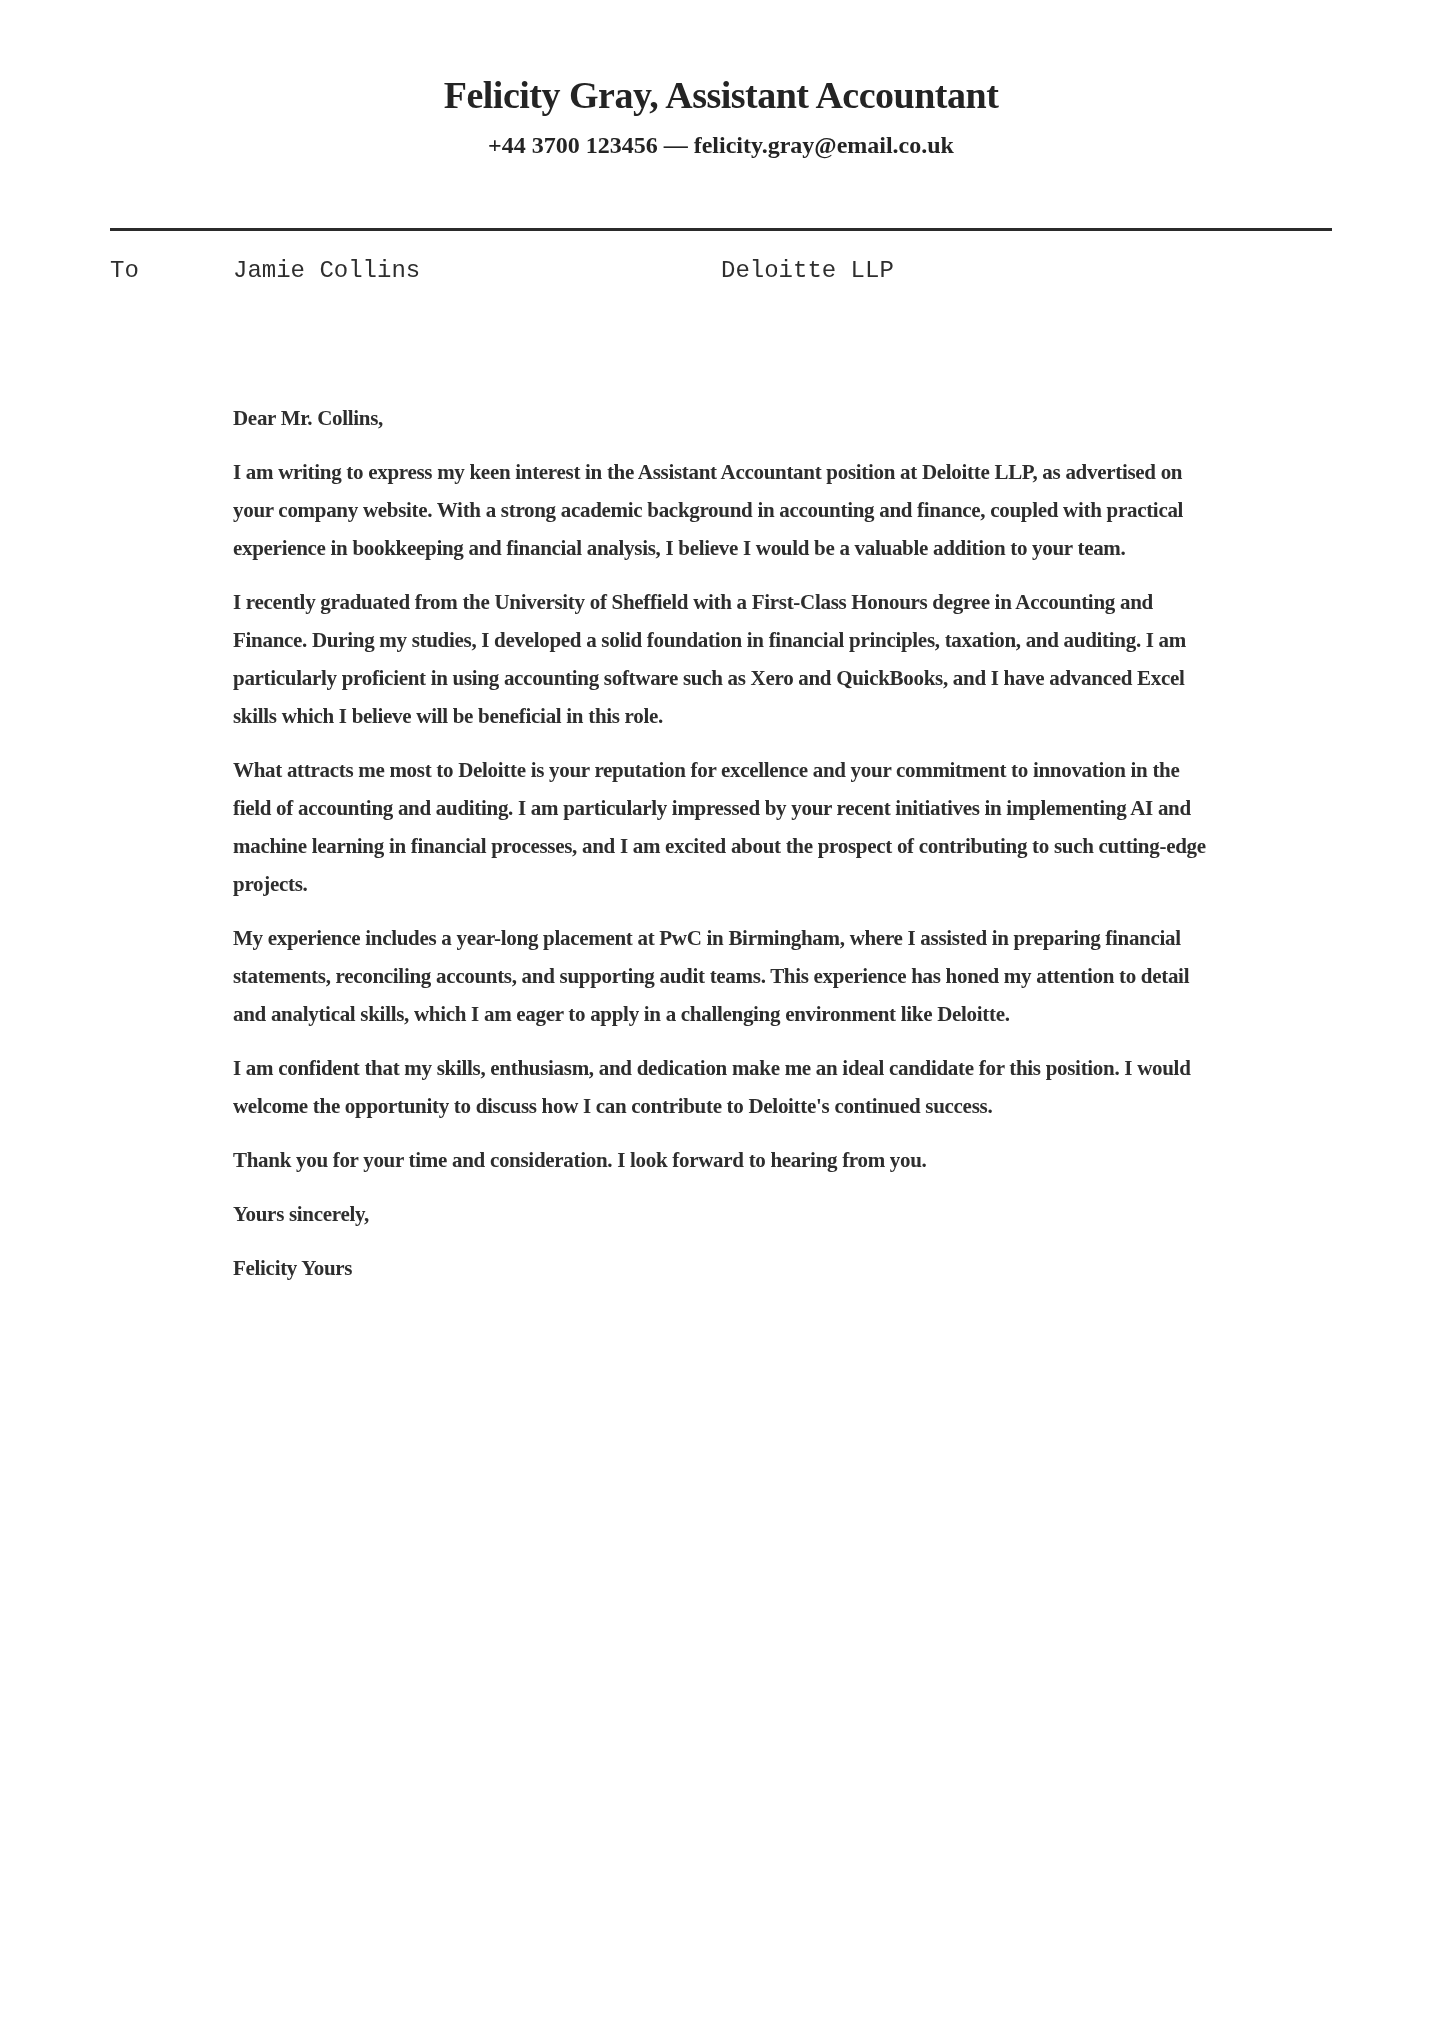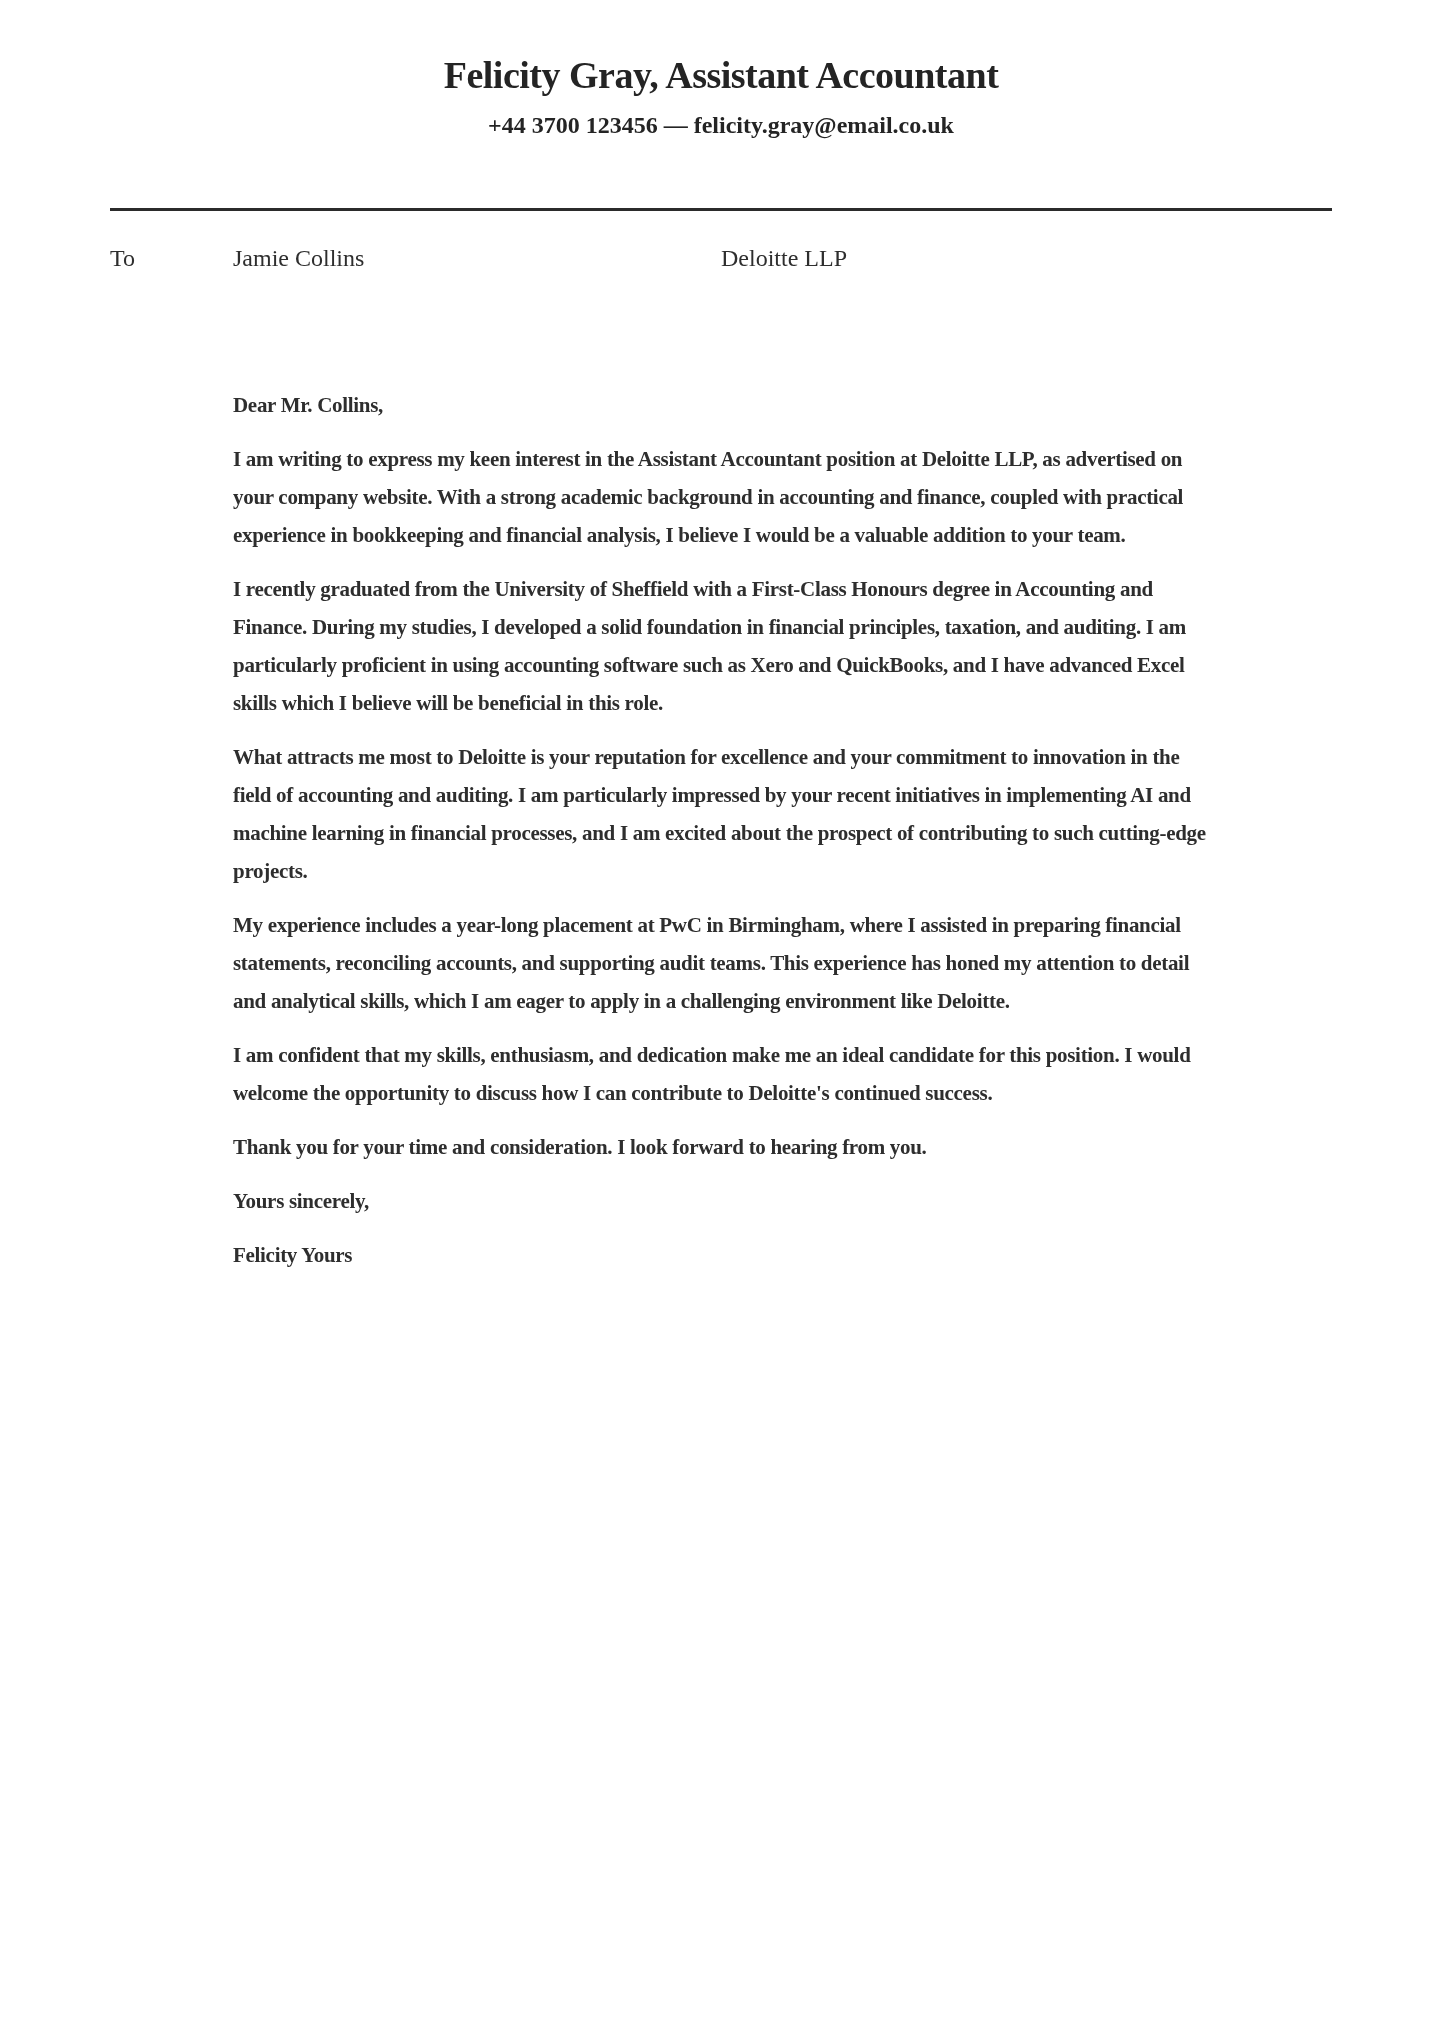--- a/index.html
+++ b/index.html
@@ -18,38 +18,40 @@
     padding: 52px 108px 0 110px;
   }
   .letter-header { text-align: center; }
   .name-title {
     font-size: 38px;
     line-height: 46px;
     font-weight: 700;
     letter-spacing: -0.5px;
     color: var(--heading, #242424);
     margin-bottom: 8px;
+    margin-top: 20px;
   }
   .addr-line {
     font-size: 24px;
     line-height: 38px;
     font-weight: 700;
     color: var(--heading, #242424);
   }
   .header-divider {
     border: none;
     border-top: 3px solid var(--divider, #2b2b2b);
     margin-top: 64px;
   }
   .to-row {
     display: grid;
     grid-template-columns: 123px 488px 1fr;
-    margin-top: 31px;
+    margin-top: 24px;
     font-size: 24px;
     line-height: 32px;
+    font-family: Liberation Mono, monospace;
   }
   .letter-body {
     margin: 112px 0 0 123px;
     max-width: 980px;
     font-size: 21px;
     line-height: 38px;
     letter-spacing: -0.3px;
   }
   .letter-body p { margin-bottom: 16px; font-weight: bold; }
 </style>

